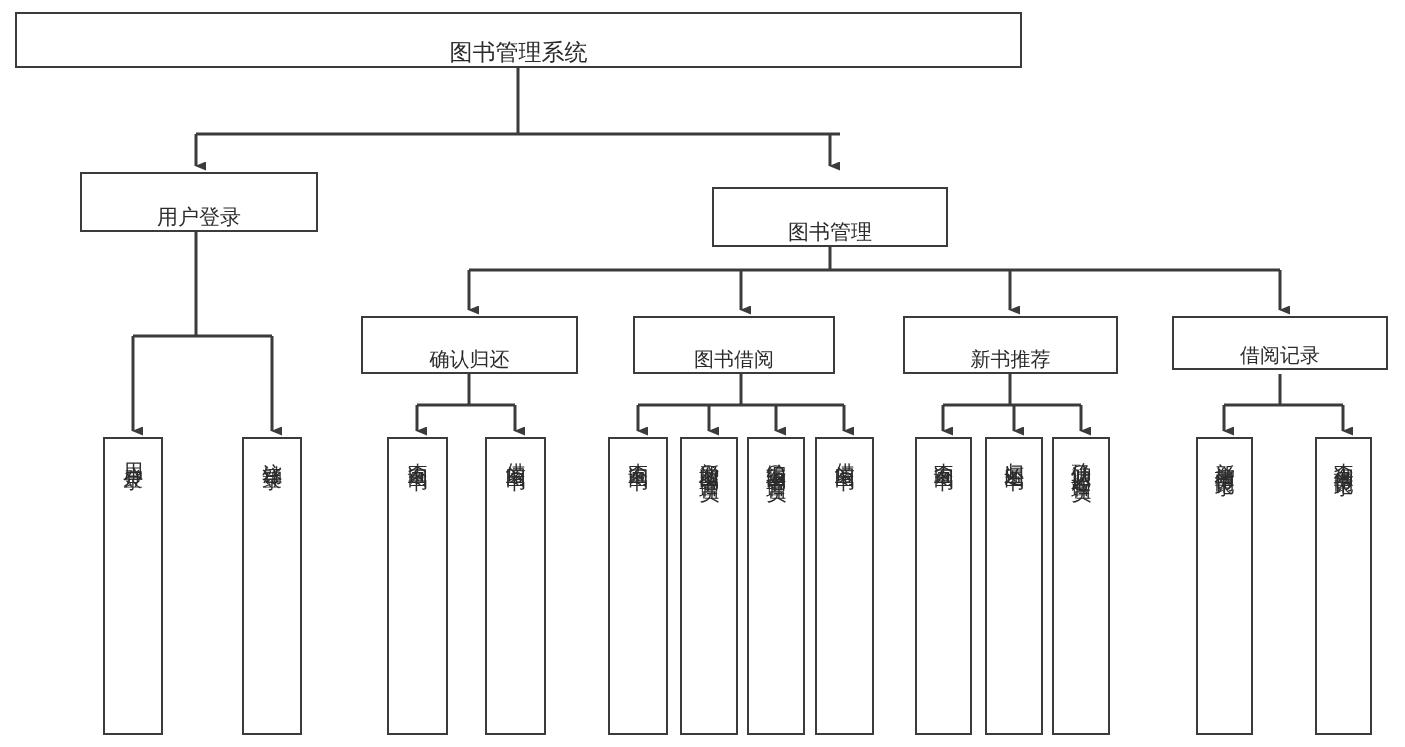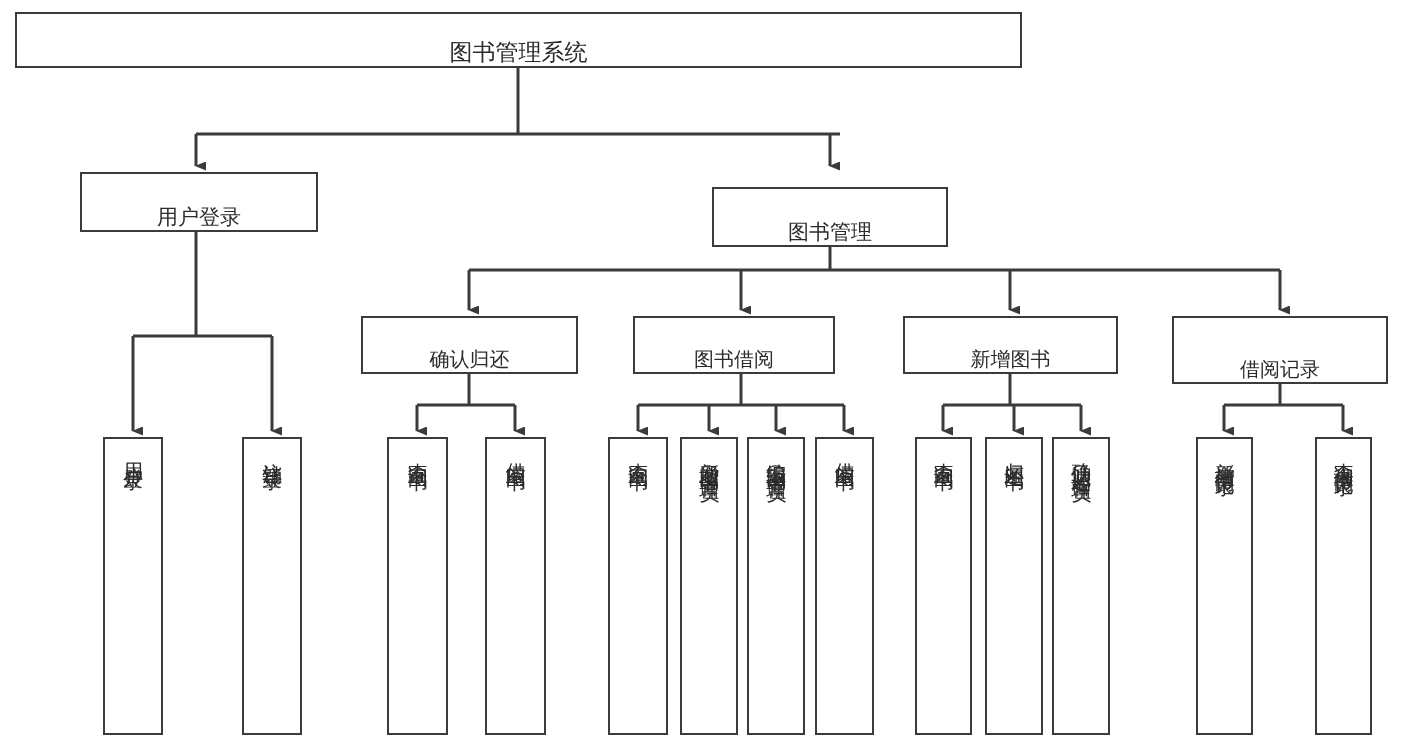--- a/index.html
+++ b/index.html
@@ -134,23 +134,23 @@
     <span>图书管理</span>
   </div>
 
   <div class="node level3" style="left:361px; top:316px; width:217px; height:58px;">
     <span>确认归还</span>
   </div>
   <div class="node level3" style="left:633px; top:316px; width:202px; height:58px;">
     <span>图书借阅</span>
   </div>
   <div class="node level3" style="left:903px; top:316px; width:215px; height:58px;">
-    <span>新增图书</span>
+    <span>新书推荐</span>
   </div>
-  <div class="node level3" style="left:1172px; top:316px; width:216px; height:68px;">
+  <div class="node level3" style="left:1172px; top:316px; width:216px; height:54px;">
     <span>借阅记录</span>
   </div>
 
   <div class="node leaf" style="left:103px; top:437px; width:60px; height:298px;">
     <span class="vtext">用户登录</span>
   </div>
   <div class="node leaf" style="left:242px; top:437px; width:60px; height:298px;">
     <span class="vtext">注销登录</span>
   </div>
   <div class="node leaf" style="left:387px; top:437px; width:61px; height:298px;">

